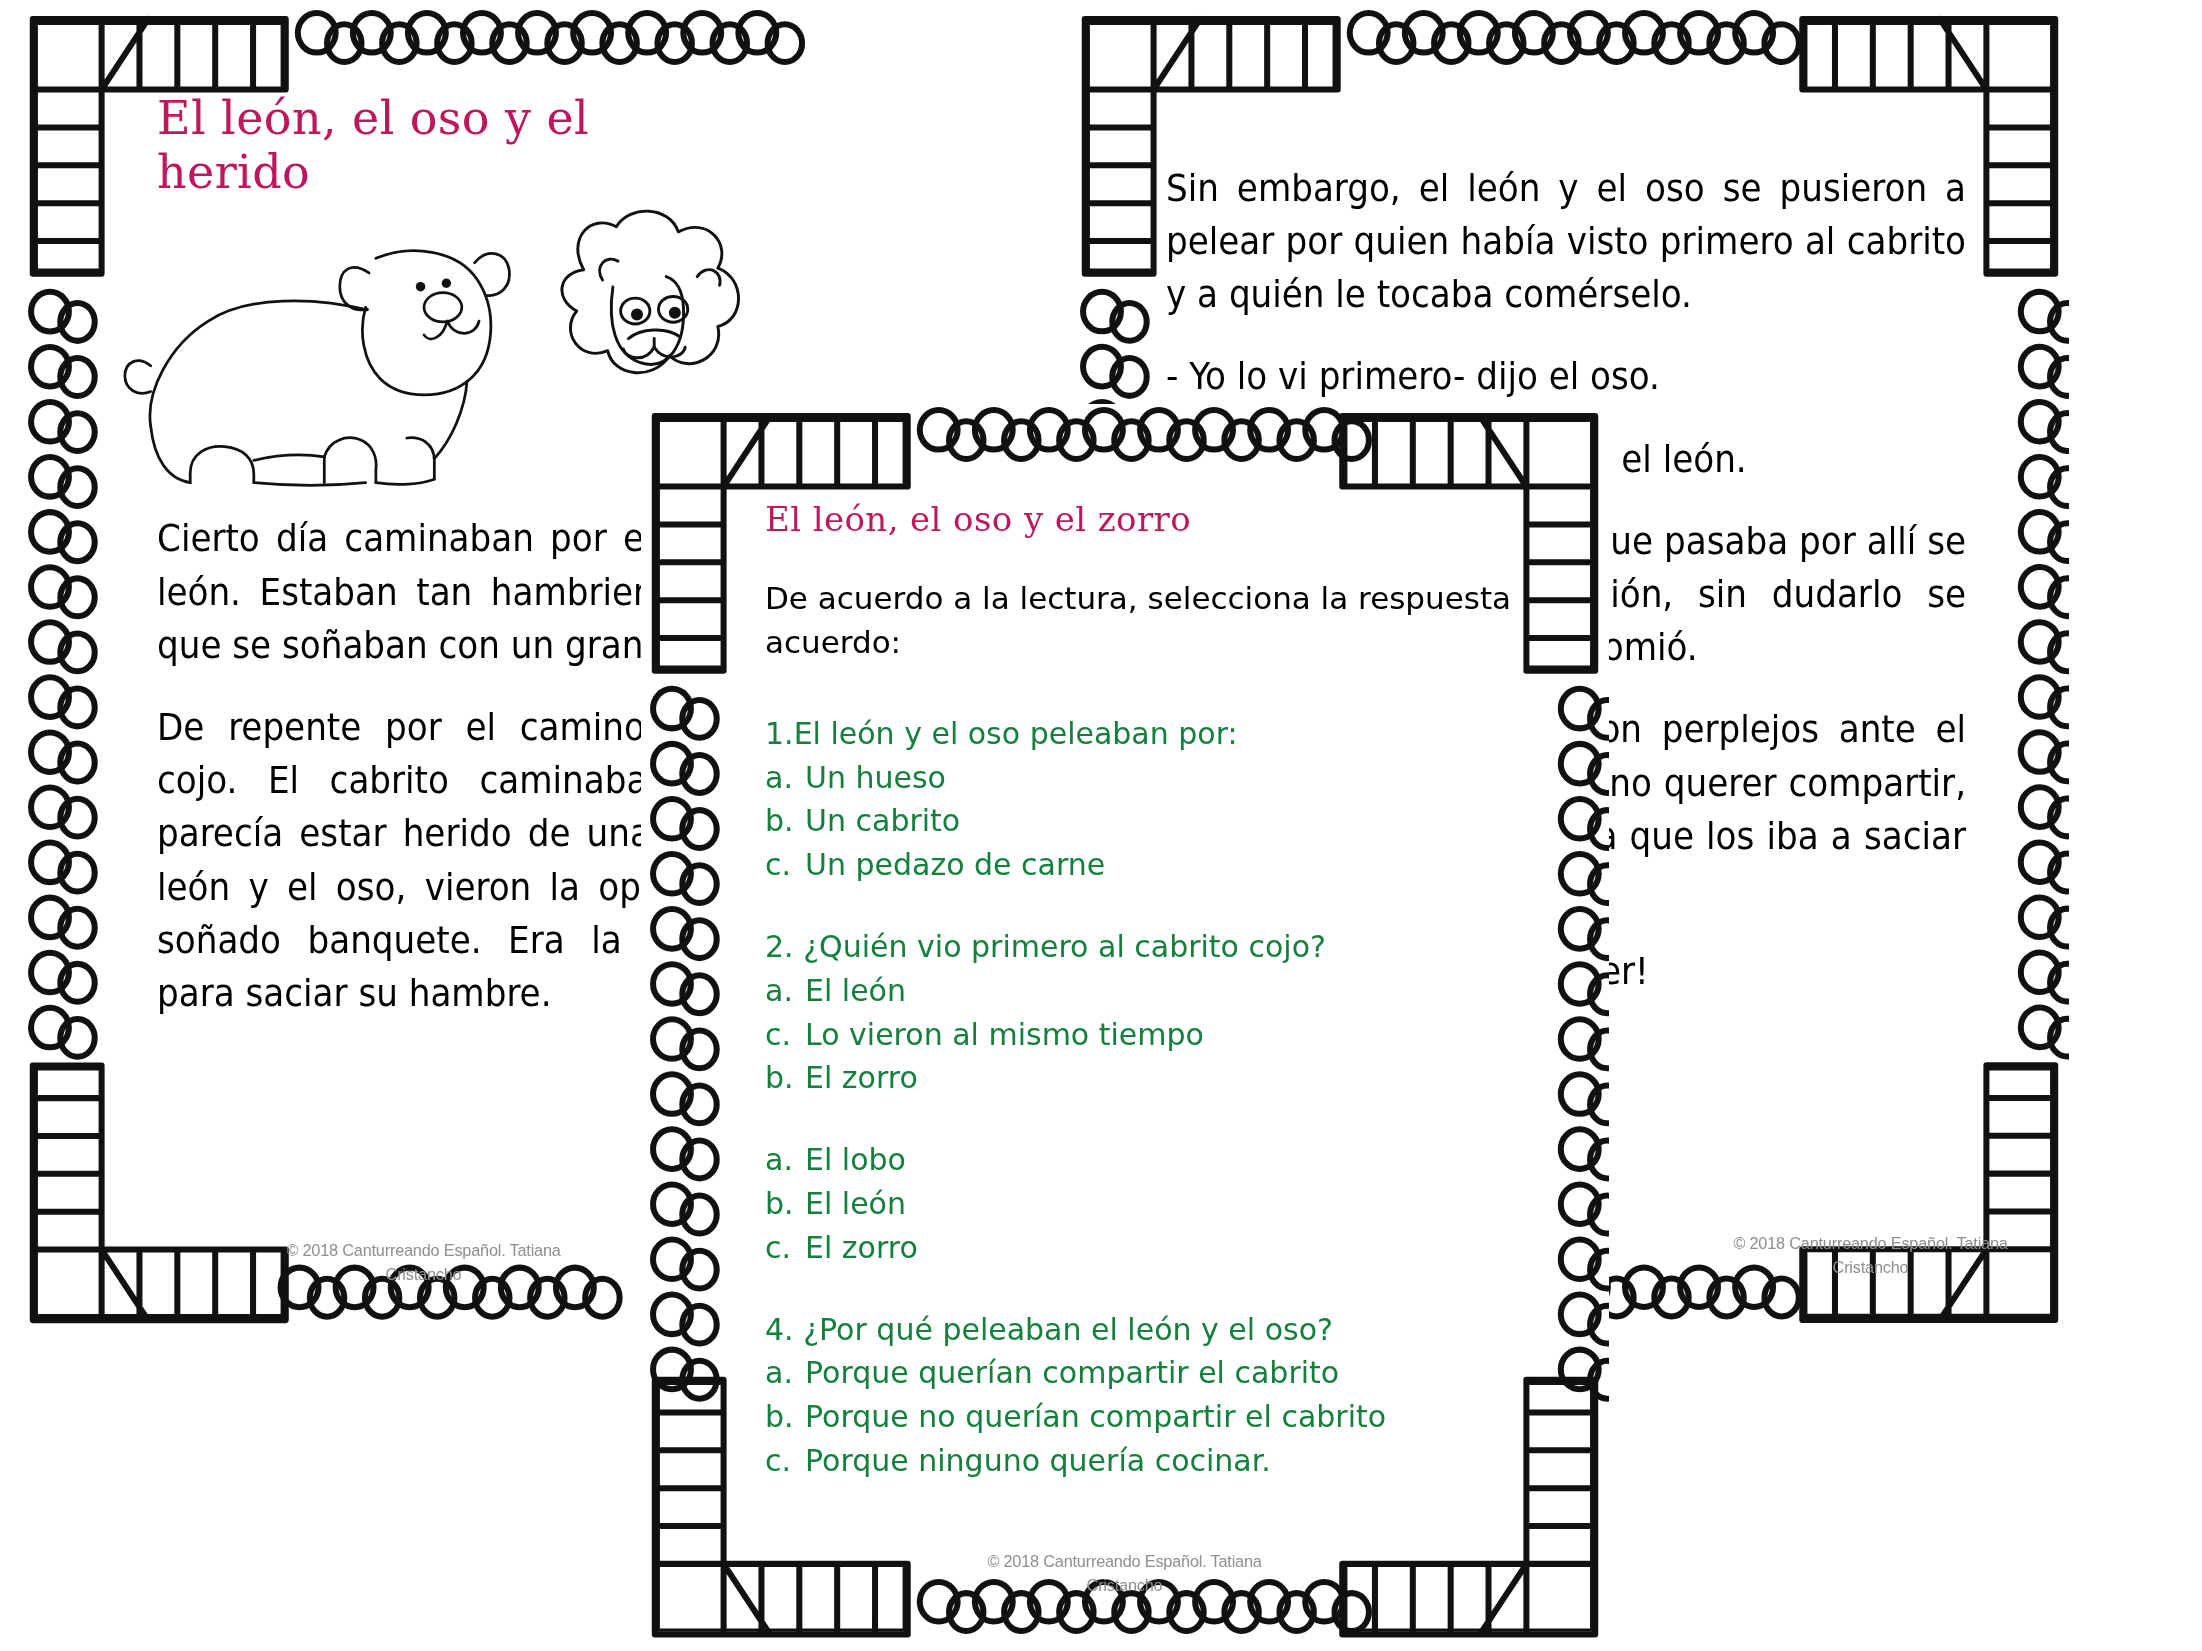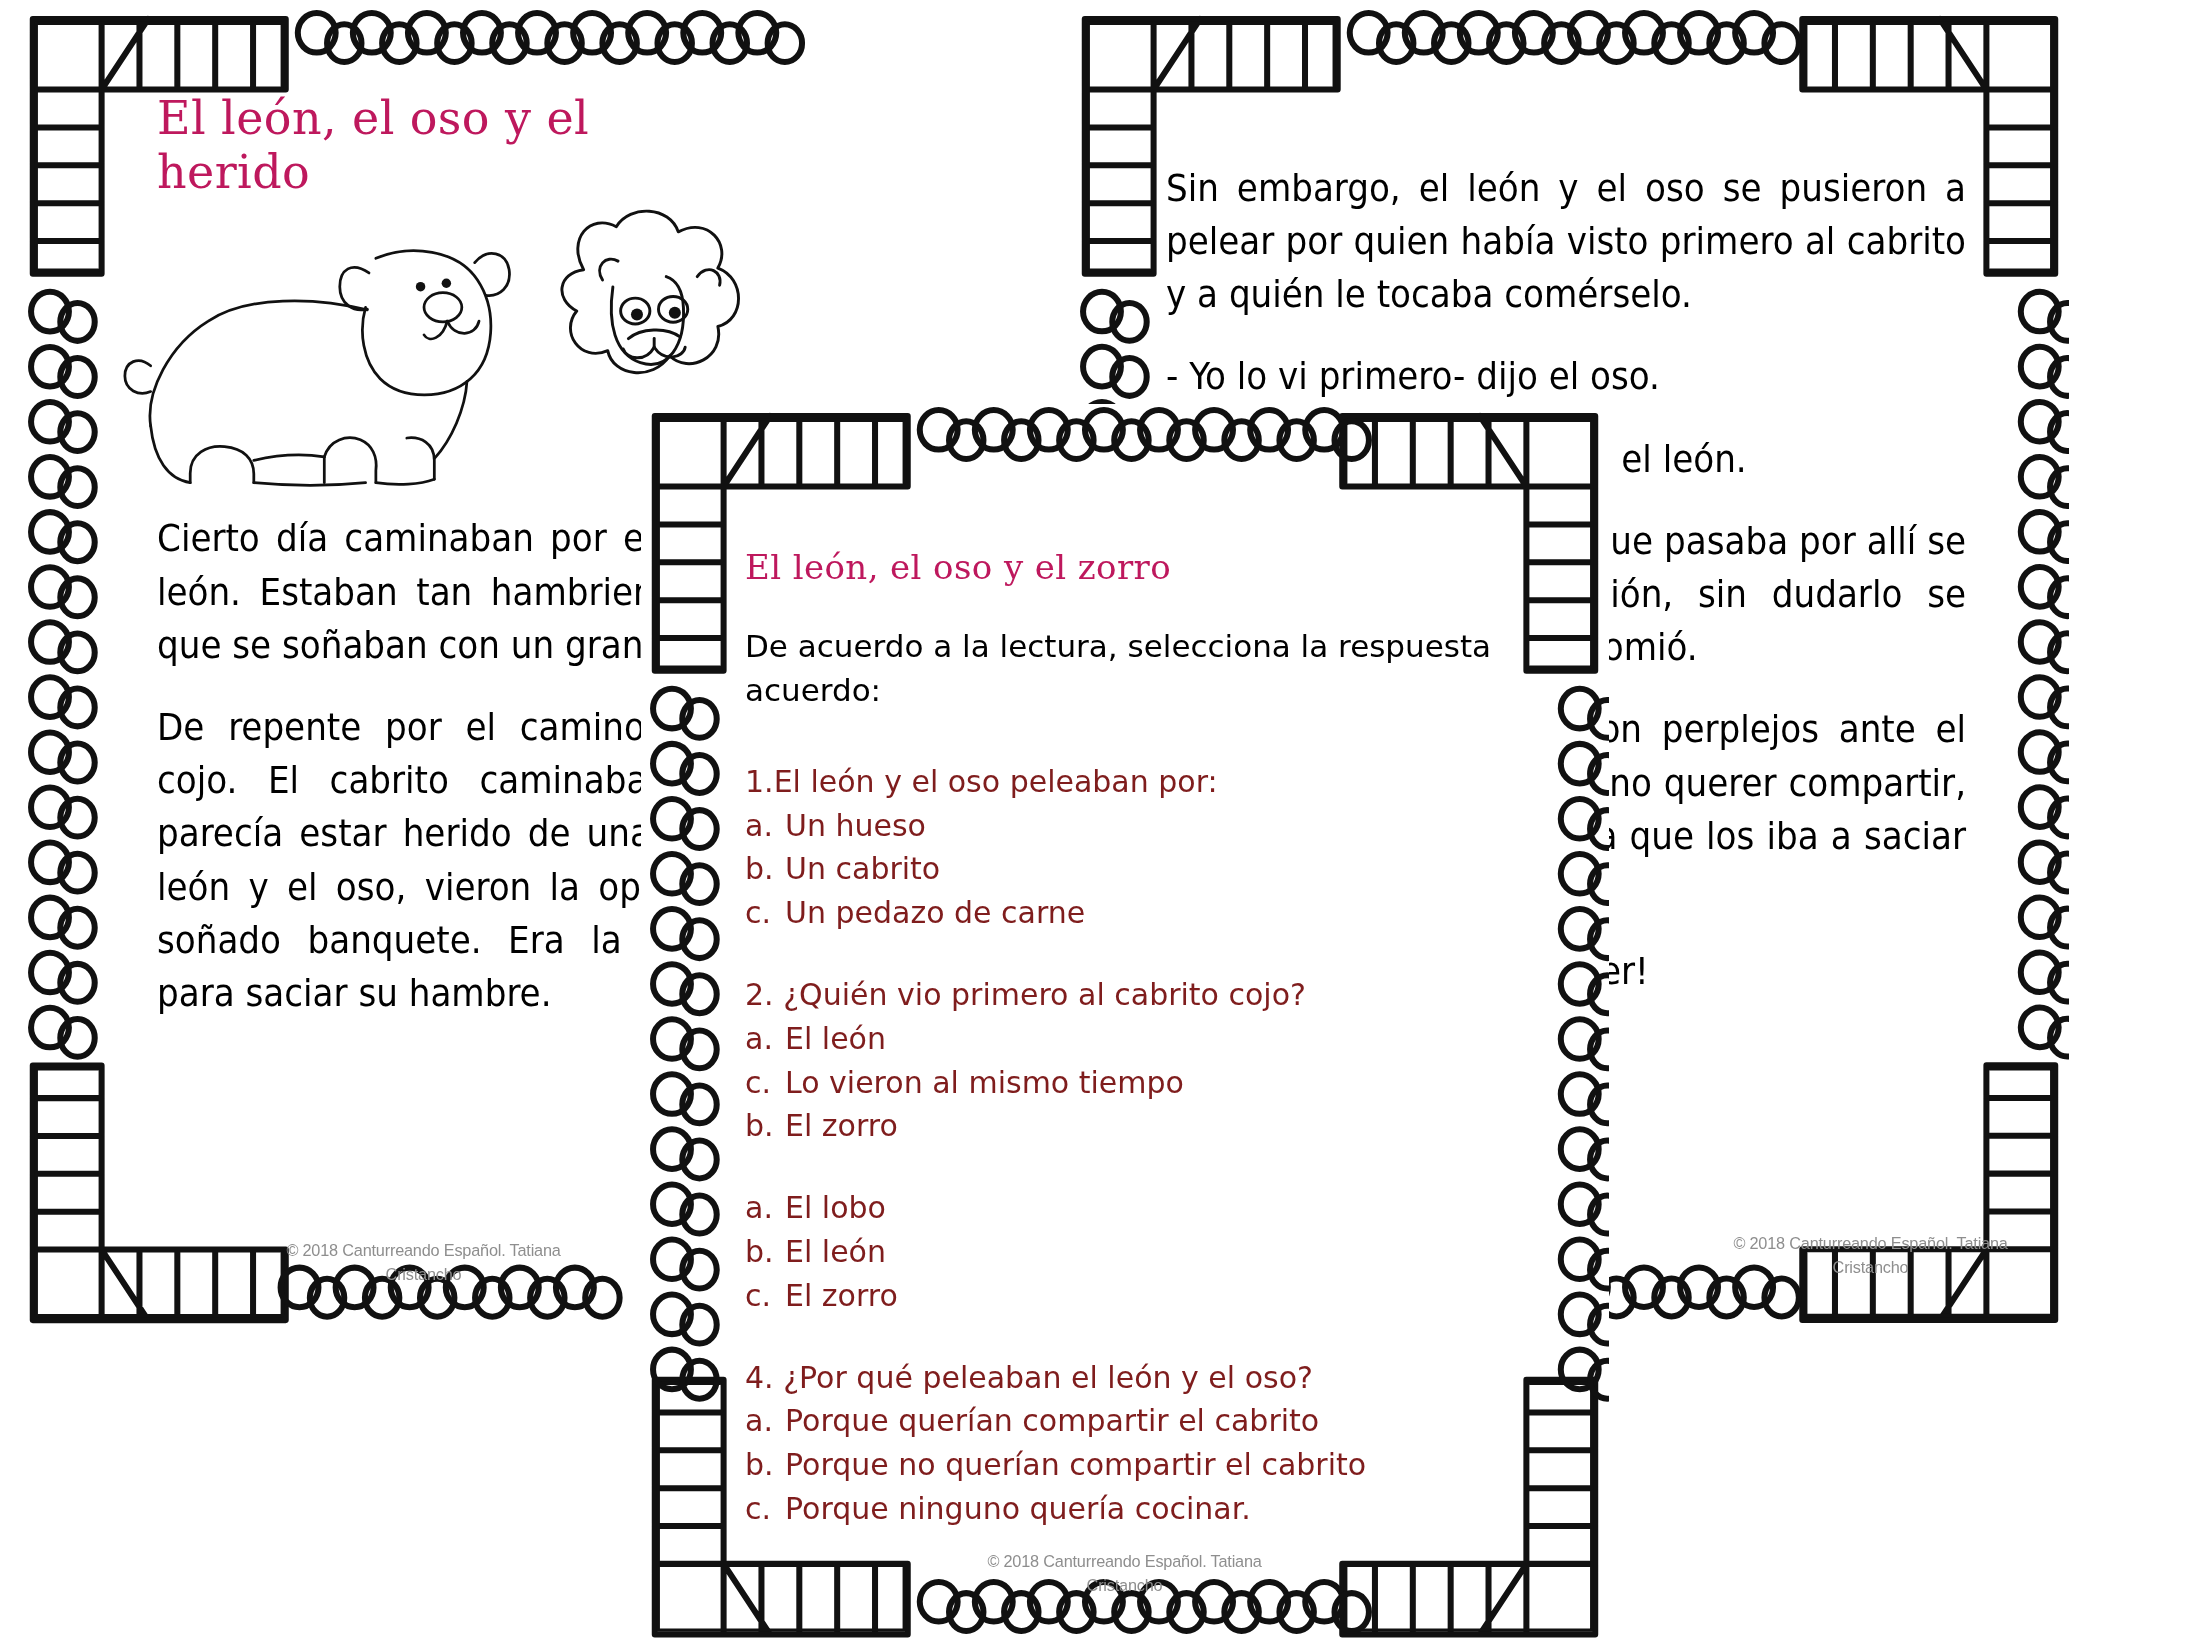--- a/index.html
+++ b/index.html
@@ -59,26 +59,26 @@
   #page-reading-1 .copyright{ left:224px; top:1232px; width:361px;}
 
   
   #page-reading-2{ left:1071px; top:6.9px; width:998px; height:1325px; z-index:2;}
   #page-reading-2 .page-body{ left:95px; top:155px; width:800px; height:1041px;}
   #page-reading-2 .body-text{ font-size:38px; line-height:1.40;}
   #page-reading-2 .copyright{ left:619px; top:1225px; width:361px;}
 
   
   #page-quiz{ left:641px; top:404px; width:968px; height:1242px; z-index:3;}
-  #page-quiz .page-body{ left:104px; top:95px; width:757px; height:1050px;margin-top:48px;}
+  #page-quiz .page-body{ left:124px; top:95px; width:757px; height:1050px;}
   #page-quiz .title-serif{ font-size:34px; line-height:1.2;}
   #page-quiz .instr{ font-size:31px; line-height:1.42; margin:36px 0 0 0;
       font-family:"DejaVu Sans", sans-serif; color:#000;}
   #page-quiz .questions{ margin-top:48px; font-size:30px; line-height:1.46;
-      font-family:"DejaVu Sans", sans-serif; color:#7f1d1d;}
+      font-family:"DejaVu Sans", sans-serif; color:#15803d;}
   #page-quiz .copyright{ left:303px; top:1146px; width:361px;}
 
   .opt{ display:block; }
   .opt .mark{ display:inline-block; width:40px; }
   .qnum{ display:inline-block; }
 
   
   .page-paint{ position:absolute; inset:0; background:#fff; z-index:-1;}
 </style>
 </head>

